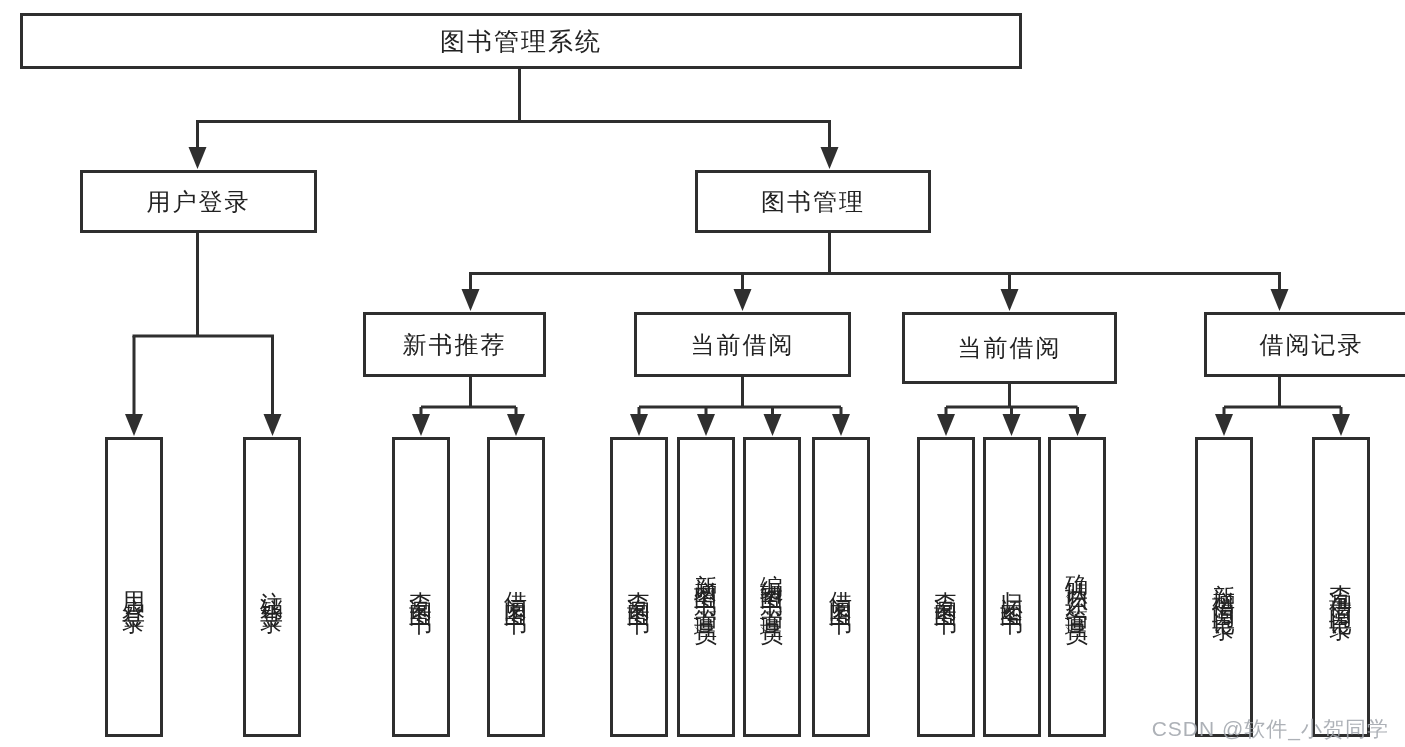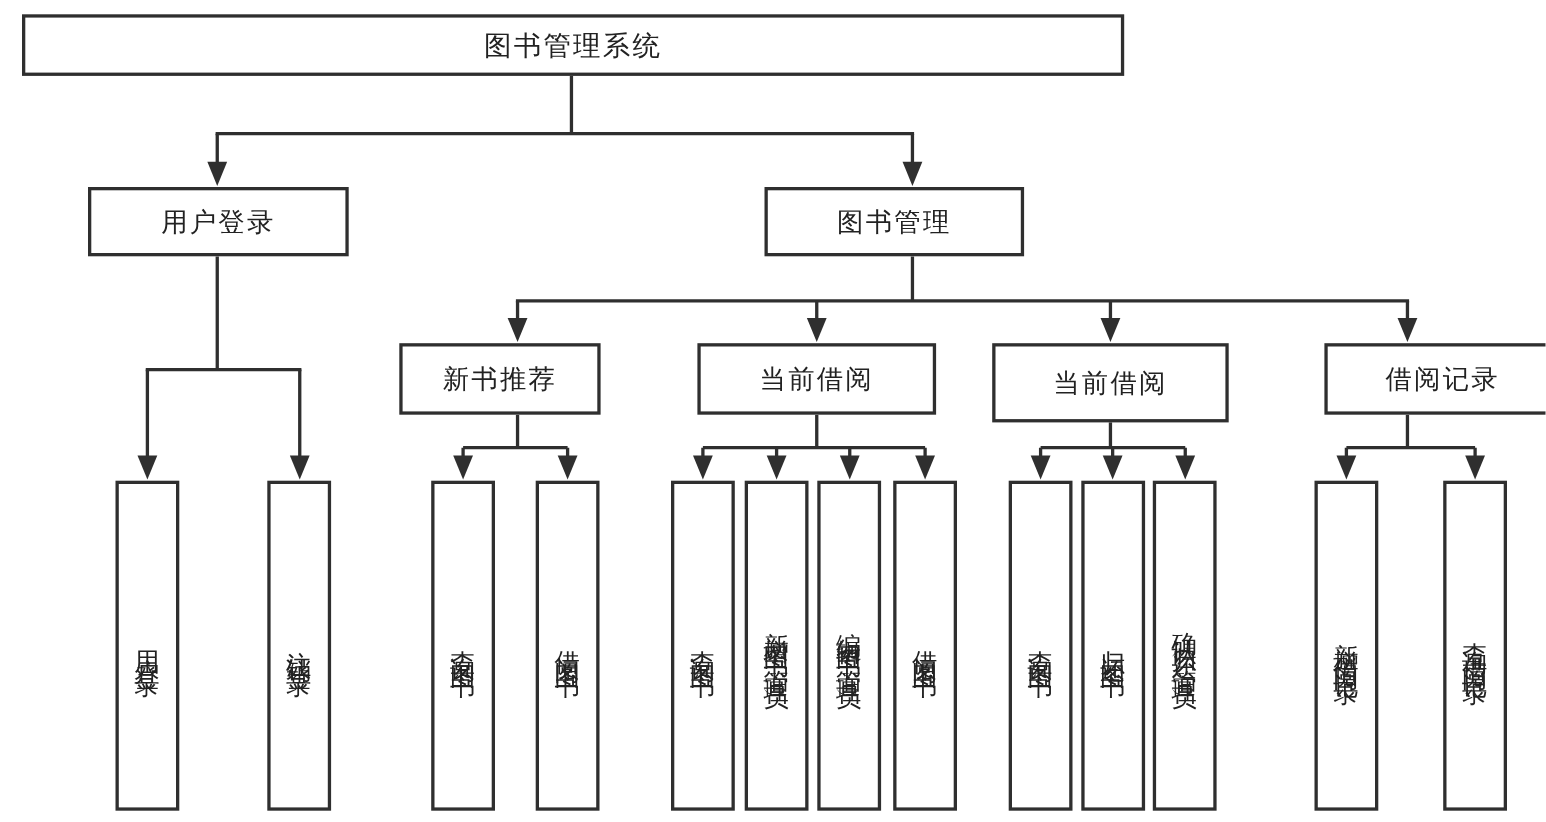--- a/index.html
+++ b/index.html
@@ -150,14 +150,15 @@
   <div class="node leaf" style="left:1048px;">
     <span class="vtext">确认归还（管理员）</span>
   </div>
   <div class="node leaf" style="left:1195px;">
     <span class="vtext">新增借阅记录</span>
   </div>
   <div class="node leaf" style="left:1312px;">
     <span class="vtext">查询借阅记录</span>
   </div>
 
+  <div class="watermark">CSDN @软件_小贺同学</div>
 
 </div>
 
 </body></html>

